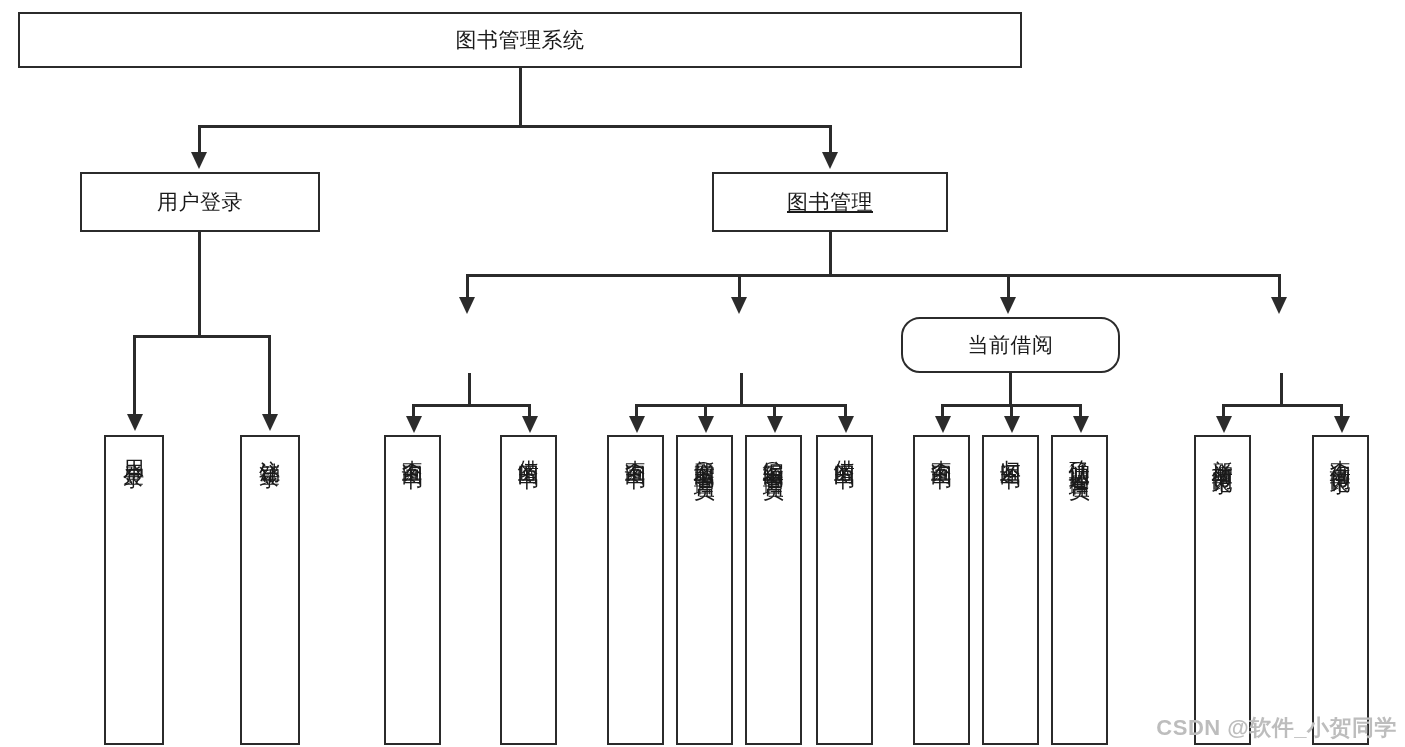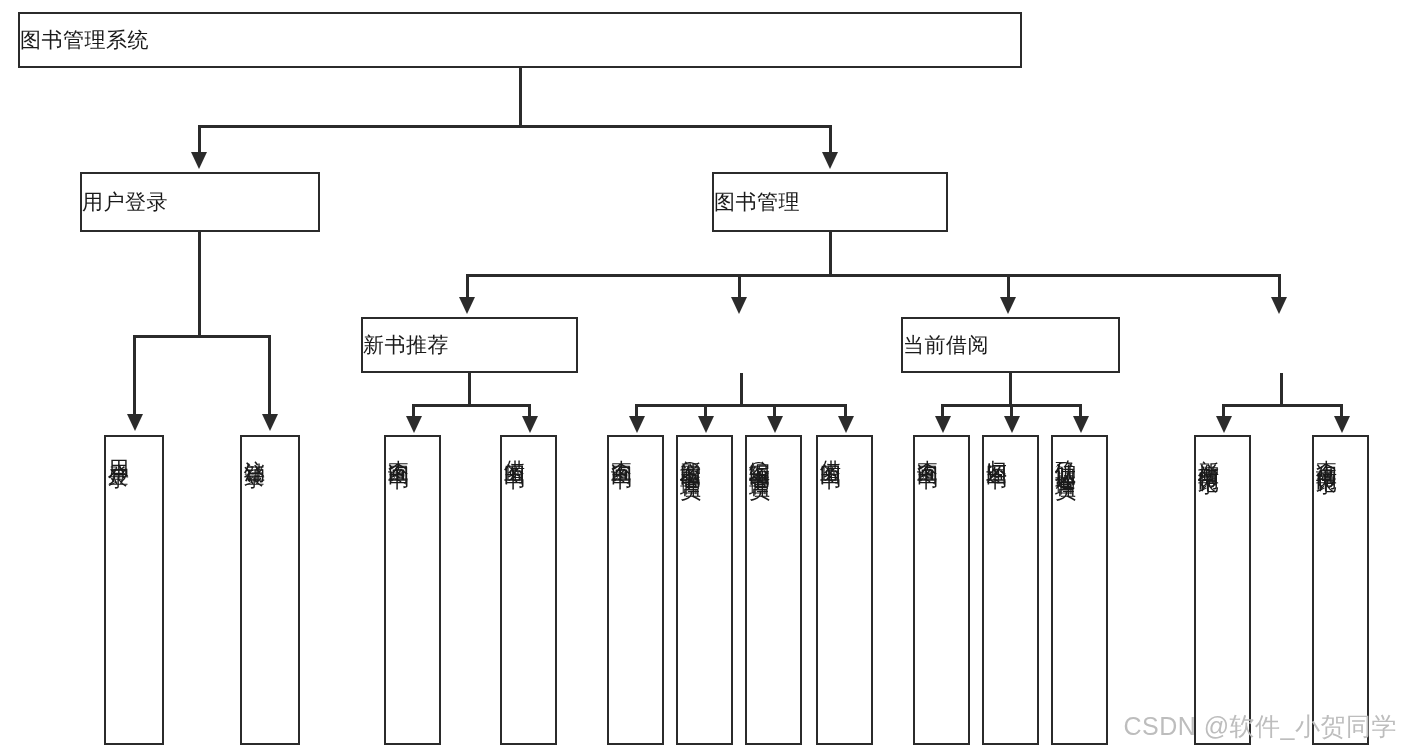--- a/index.html
+++ b/index.html
@@ -19,20 +19,21 @@
     overflow: hidden;
   }
   
   .node {
     position: absolute;
     box-sizing: border-box;
     background: #ffffff;
     border: 2px solid #2b2b2b;
     display: flex;
     align-items: center;
+    justify-content: center;
     color: #1a1a1a;
     letter-spacing: 0.5px;
   }
   .node.horiz {
     font-size: 21px;
     line-height: 1.1;
     white-space: nowrap;
   }
   .node.vert {
     font-size: 21px;
@@ -63,25 +64,26 @@
     border-left: 8px solid transparent;
     border-right: 8px solid transparent;
     border-top: 17px solid #2b2b2b;
   }
 
   
   #watermark {
     position: absolute;
     right: 8px;
     bottom: 4px;
-    font-size: 25px;
+    font-size: 22px;
     color: #bdbdbd;
     white-space: nowrap;
     letter-spacing: 0.5px;
     pointer-events: none;
+    font-weight: bold;
   }
 </style>
 </head>
 <body>
 
 <div id="canvas">
 
   <div class="node horiz" style="left:18px; top:12px; width:1004px; height:56px;">
     <span>图书管理系统</span>
   </div>
@@ -91,21 +93,21 @@
   <div class="ln hln" style="left:199px; top:125px; width:633px; height:3px;"></div>
 
   <div class="ln vln" style="left:198px; top:125px; width:3px; height:29px;"></div>
   <div class="arrow" style="left:191px; top:152px;"></div>
   <div class="ln vln" style="left:829px; top:125px; width:3px; height:29px;"></div>
   <div class="arrow" style="left:822px; top:152px;"></div>
 
   <div class="node horiz" style="left:80px; top:172px; width:240px; height:60px;">
     <span>用户登录</span>
   </div>
-  <div class="node horiz" style="left:712px; top:172px; width:236px; height:60px;">
+  <div class="node horiz" style="left:712px; top:172px; width:236px; height:60px;text-decoration:underline;">
     <span>图书管理</span>
   </div>
 
   <div class="ln vln" style="left:198px; top:232px; width:3px; height:105px;"></div>
   <div class="ln hln" style="left:133px; top:335px; width:137px; height:3px;"></div>
   <div class="ln vln" style="left:133px; top:335px; width:3px; height:80px;"></div>
   <div class="arrow" style="left:127px; top:414px;"></div>
   <div class="ln vln" style="left:268px; top:335px; width:3px; height:80px;"></div>
   <div class="arrow" style="left:262px; top:414px;"></div>
 
@@ -117,24 +119,21 @@
 
   <div class="ln vln" style="left:738px; top:274px; width:3px; height:25px;"></div>
   <div class="arrow" style="left:731px; top:297px;"></div>
 
   <div class="ln vln" style="left:1007px; top:274px; width:3px; height:25px;"></div>
   <div class="arrow" style="left:1000px; top:297px;"></div>
 
   <div class="ln vln" style="left:1278px; top:274px; width:3px; height:25px;"></div>
   <div class="arrow" style="left:1271px; top:297px;"></div>
 
-  <div class="node horiz" style="left:361px; top:317px; width:217px; height:56px;">
-    <span>新书推荐</span>
-  </div>
-  <div class="node horiz" style="left:901px; top:317px; width:219px; height:56px;">
+  <div class="node horiz" style="left:901px; top:317px; width:219px; height:56px;border-radius:19px;">
     <span>当前借阅</span>
   </div>
 
   <div class="ln vln" style="left:468px; top:373px; width:3px; height:33px;"></div>
   <div class="ln hln" style="left:412px; top:404px; width:118px; height:3px;"></div>
   <div class="ln vln" style="left:412px; top:404px; width:3px; height:14px;"></div>
   <div class="arrow" style="left:406px; top:416px;"></div>
   <div class="ln vln" style="left:528px; top:404px; width:3px; height:14px;"></div>
   <div class="arrow" style="left:522px; top:416px;"></div>
 

